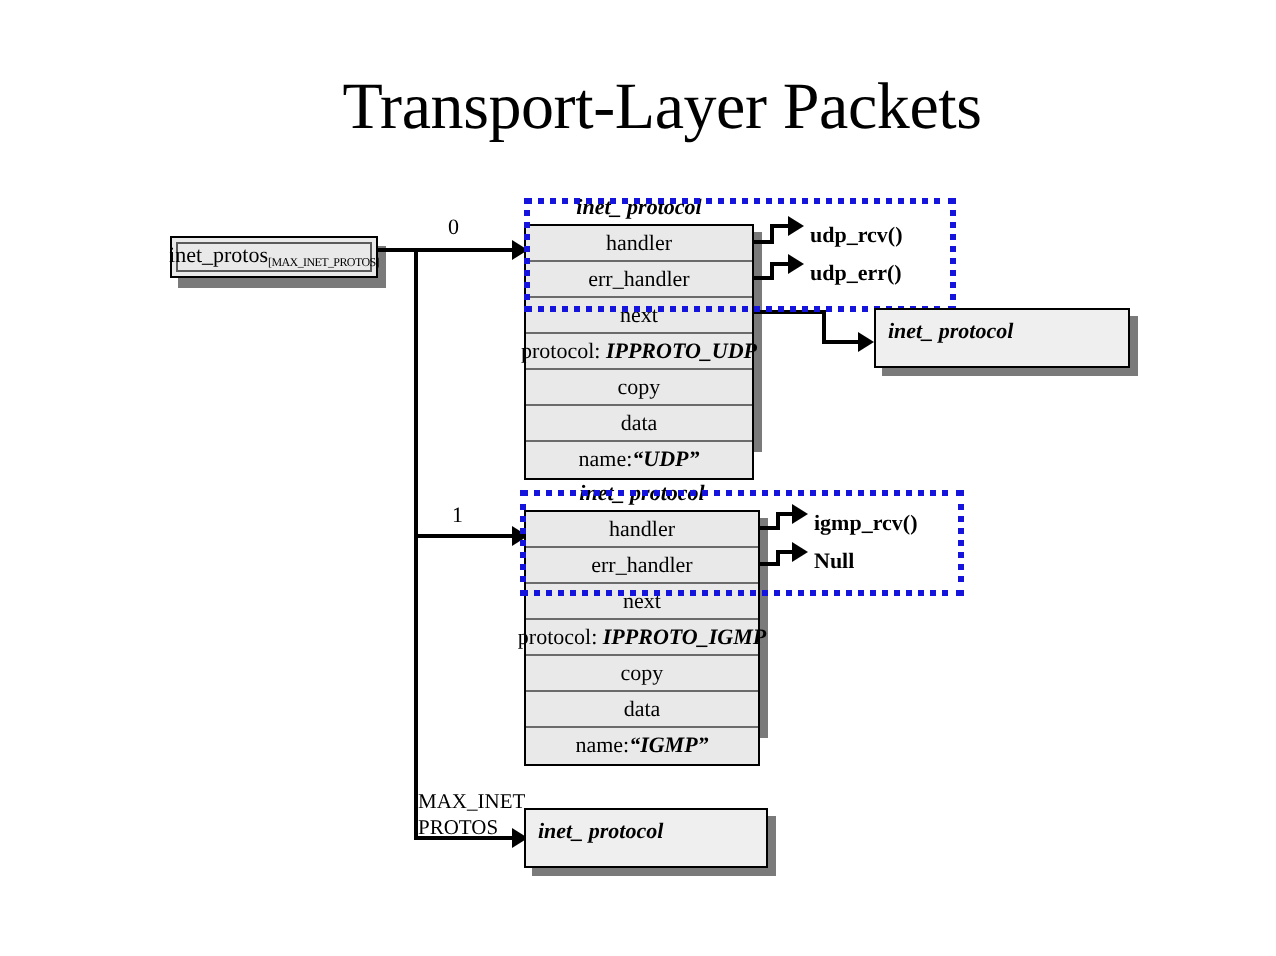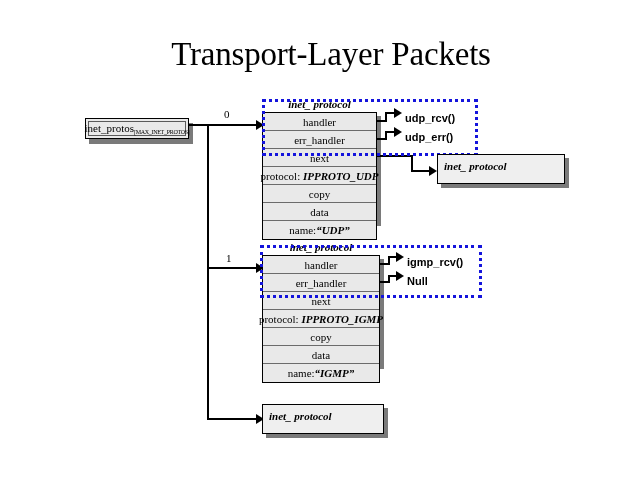--- a/index.html
+++ b/index.html
@@ -158,21 +158,21 @@
   }
   .maxlabel {
     position: absolute;
     font-size: 10.5px;
     color: #000;
     line-height: 13px;
     white-space: nowrap;
   }
   .callout {
     position: absolute;
-    font-family: Liberation Sans, sans-serif;
+    font-family: Liberation Serif, serif;
     font-size: 11px;
     font-weight: bold;
     color: #000;
     white-space: nowrap;
   }
 </style>
 </head>
 <body>
 
 <div id="slide">
@@ -193,20 +193,24 @@
   <div class="hline" style="left:207px; top:124px; width:55px;"></div>
   <div class="arrowhead" style="left:256px; top:120px;"></div>
   <div class="idxlabel" style="left:224px; top:108px;">0</div>
 
   <div class="hline" style="left:207px; top:267px; width:55px;"></div>
   <div class="arrowhead" style="left:256px; top:263px;"></div>
   <div class="idxlabel" style="left:226px; top:252px;">1</div>
 
   <div class="hline" style="left:207px; top:418px; width:55px;"></div>
   <div class="arrowhead" style="left:256px; top:414px;"></div>
+  <div class="maxlabel" style="left:209px; top:395px;">
+    <div>MAX_INET_</div>
+    <div>PROTOS</div>
+  </div>
 
   <div class="shadow" style="left:266px; top:116px; width:115px; height:110px;"></div>
   <div class="struct" style="left:262px; top:112px; width:115px; height:110px;">
     <div class="caption">inet_ protocol</div>
     <div class="rows">
       <div class="row">
         <span>handler</span>
       </div>
       <div class="row">
         <span>err_handler</span>

